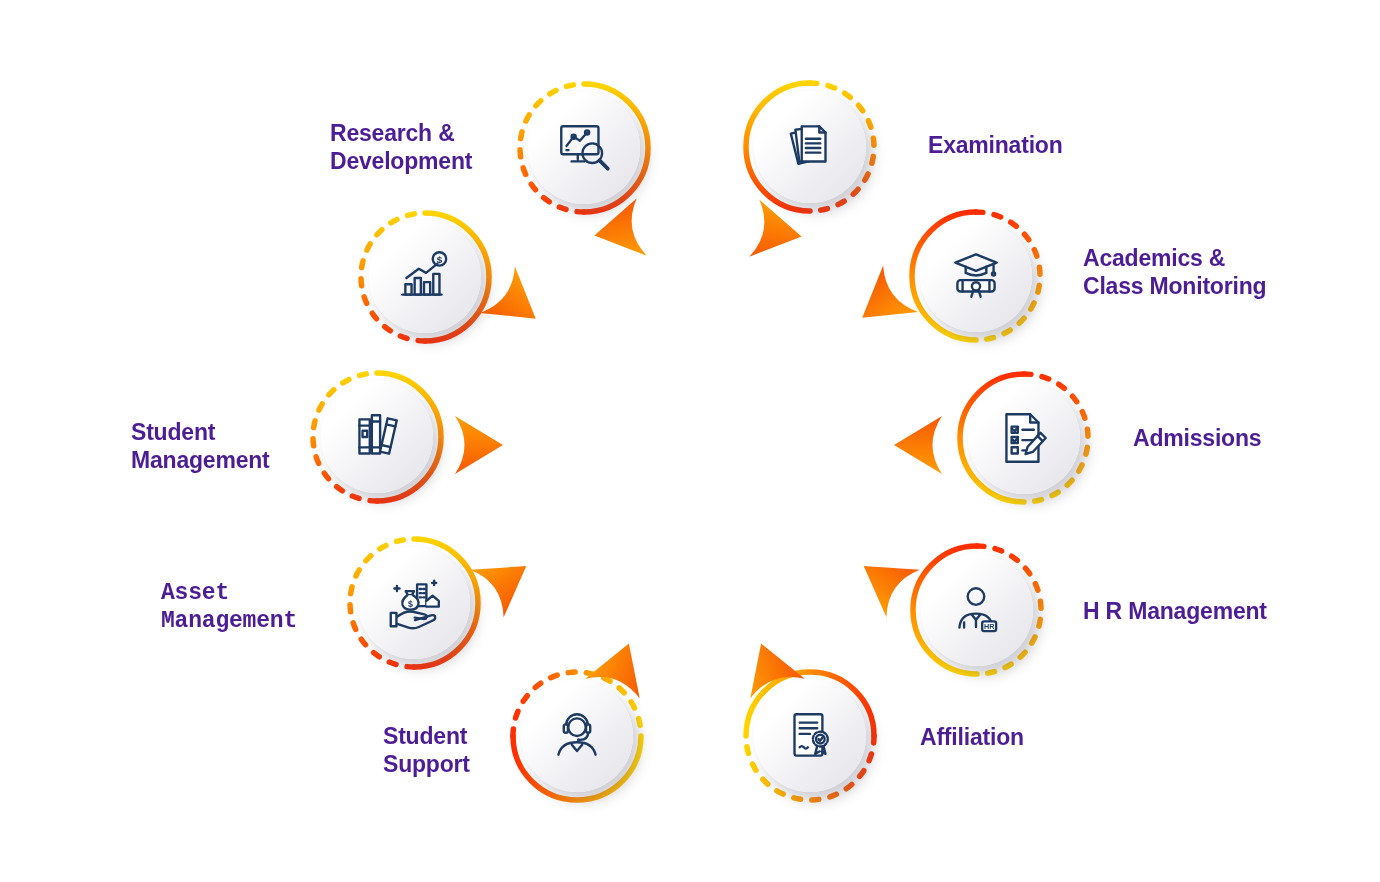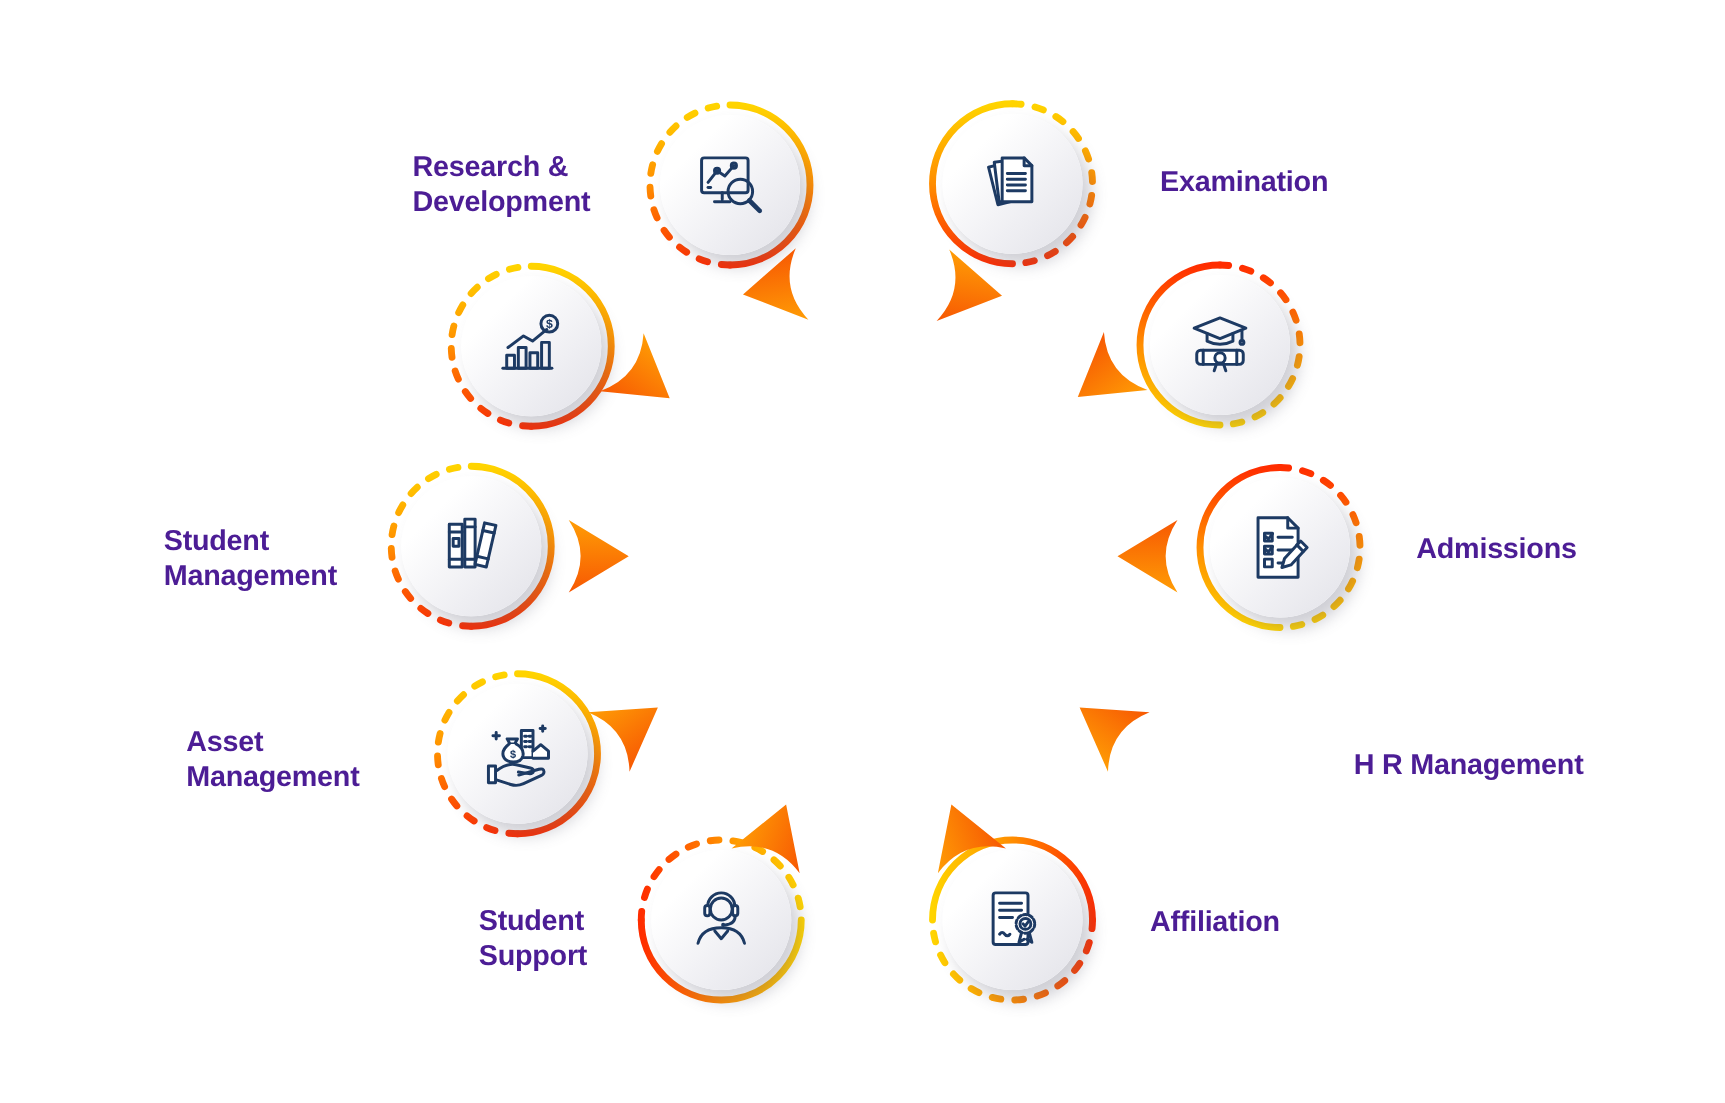--- a/index.html
+++ b/index.html
@@ -41,21 +41,21 @@
   .a6{left:474px;top:549px;transform:rotate(-35deg);}
   .a7{left:854px;top:549px;transform:rotate(215deg);}
   .a8{left:589px;top:636px;transform:rotate(-70deg);}
   .a9{left:739px;top:636px;transform:rotate(-110deg);}
   
   .label{position:absolute;color:#4c1d95;font-weight:700;font-size:23px;line-height:1.22;
          letter-spacing:-.2px;white-space:pre-line;}
   .l0{left:330px;top:119px;}  .l1{left:928px;top:131px;}
   .l2{left:125px;top:246px;}  .l3{left:1083px;top:244px;}
   .l4{left:131px;top:418px;}  .l5{left:1133px;top:424px;}
-  .l6{left:149px;top:579px;}  .l7{left:1083px;top:597px;}
+  .l6{left:161px;top:579px;font-family:Liberation Mono, monospace;}  .l7{left:1083px;top:597px;}
   .l8{left:383px;top:712px;margin-top:10px;}  .l9{left:920px;top:723px;}
 </style>
 </head>
 <body>
 
 <div class="canvas">
 
   <svg width="0" height="0" style="position:absolute">
     <defs>
       <linearGradient id="gYR" x1="0" y1="0" x2="0" y2="1">
@@ -231,20 +231,39 @@
           <text x="26.5" y="33.5" text-anchor="middle" font-size="8.5" font-weight="bold" fill="#1d3a63" stroke="none" font-family="Liberation Sans, sans-serif">$</text>
           <path d="M13.5,13.5 v5 M11,16 h5 M49.5,8.5 v4 M47.5,10.5 h4"></path>
           <path d="M14,43 q8,-6 15,-4.5 l11,2.5 q3,.8 2.3,2.8 q-.7,2 -3.6,1.6 l-8,-1.2"></path>
           <path d="M31,46.5 l15.5,-4.5 q3.8,-1 4,1.8 q.2,2 -2.8,3.4 l-13,6 q-5,2.2 -10,.6 l-11,-3.6"></path>
           <rect x="7.5" y="39.5" width="5.5" height="13" fill="#ffffff"></rect>
         </g>
       </svg>
     </div>
   </div>
 
+  <div class="module m7">
+    <svg class="ring" width="144" height="144" viewBox="0 0 144 144">
+      <path d="M72,136 A64,64 0 0 1 72,8" fill="none" stroke="url(#gRY)" stroke-width="5.5" stroke-linecap="round"></path>
+      <path d="M72,8 A64,64 0 0 1 72,136" fill="none" stroke="url(#gRY)" stroke-width="5.5" stroke-linecap="round" stroke-dasharray="7 11.3"></path>
+    </svg>
+    <div class="bubble">
+      <svg width="62" height="62" viewBox="0 0 60 60">
+        <g class="icon-stroke">
+          <circle cx="29" cy="17" r="8"></circle>
+          <path d="M13,47 q1,-13.5 16,-13.5 q15,0 16,13.5"></path>
+          <path d="M25,34.5 l4,5 4,-5"></path>
+          <path d="M29,39.5 v7"></path>
+          <path d="M17.5,42 v5"></path>
+          <rect x="35" y="41" width="13.5" height="9.5" rx="2" fill="#ffffff"></rect>
+          <text x="41.8" y="48.4" text-anchor="middle" font-size="7" font-weight="bold" fill="#1d3a63" stroke="none" font-family="Liberation Sans, sans-serif">HR</text>
+        </g>
+      </svg>
+    </div>
+  </div>
 
   <div class="module m8">
     <svg class="ring" width="144" height="144" viewBox="0 0 144 144">
       <path d="M136,72 A64,64 0 0 1 8,72" fill="none" stroke="url(#gRYh)" stroke-width="5.5" stroke-linecap="round"></path>
       <path d="M8,72 A64,64 0 0 1 136,72" fill="none" stroke="url(#gRYh)" stroke-width="5.5" stroke-linecap="round" stroke-dasharray="7 11.3"></path>
     </svg>
     <div class="bubble">
       <svg width="62" height="62" viewBox="0 0 60 60">
         <g class="icon-stroke">
           <circle cx="30" cy="21.5" r="8.5"></circle>
@@ -307,20 +326,22 @@
   <svg class="arrow a8" viewBox="0 0 62 64">
       <path d="M9,3 Q28,32 9,61 L57,32 Z" fill="url(#gArrow)"></path>
     </svg>
   <svg class="arrow a9" viewBox="0 0 62 64">
       <path d="M9,3 Q28,32 9,61 L57,32 Z" fill="url(#gArrow)"></path>
     </svg>
 
   <div class="label l0">Research &amp;
 Development</div>
   <div class="label l1">Examination</div>
+  <div class="label l3">Academics &amp;
+Class Monitoring</div>
   <div class="label l4">Student
 Management</div>
   <div class="label l5">Admissions</div>
   <div class="label l6">Asset
 Management</div>
   <div class="label l7">H R Management</div>
   <div class="label l8">Student
 Support</div>
   <div class="label l9">Affiliation</div>
 

